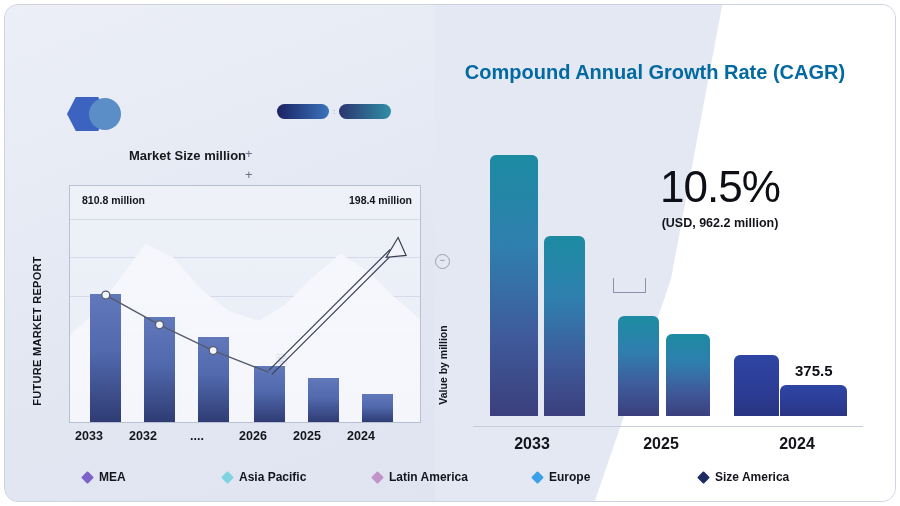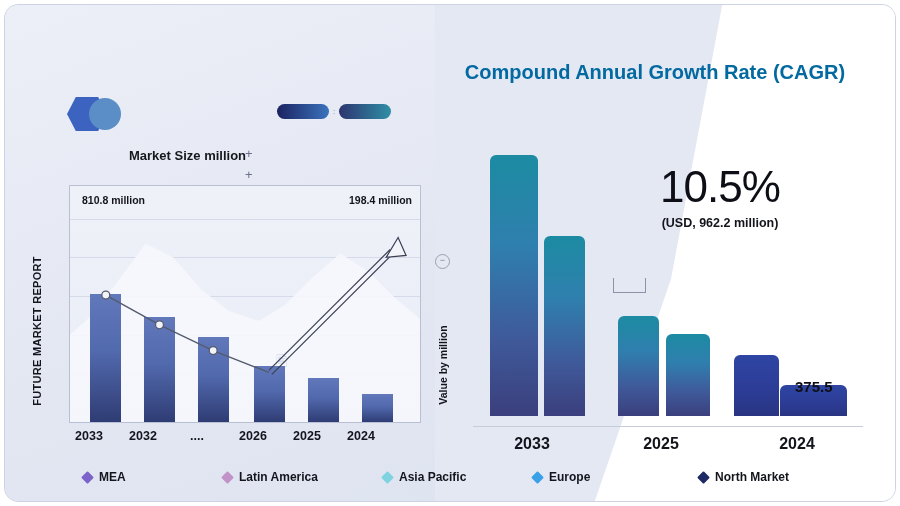--- a/index.html
+++ b/index.html
@@ -264,21 +264,21 @@
   }
   .bar-teal {
     background: linear-gradient(180deg, #1c8ba2 0%, #2f7fae 35%, #3f5a9a 70%, #3b3f7d 100%);
   }
   .bar-blue {
     background: linear-gradient(180deg, #2e45a3 0%, #2c3c95 60%, #293582 100%);
   }
   .value-label-r {
     position: absolute;
     left: 790px;
-    top: 373px;
+    top: 357px;
     font-size: 15px;
     font-weight: bold;
     color: #0e0f16;
   }
   .tick-deco {
     position: absolute;
     left: 608px;
     top: 273px;
     width: 32px;
     height: 15px;
@@ -427,32 +427,32 @@
 
     <div class="x-label-r" style="left:472px;">2033</div>
     <div class="x-label-r" style="left:601px;">2025</div>
     <div class="x-label-r" style="left:737px;">2024</div>
 
     <div class="legend">
       <div class="legend-item" style="width:140px;">
         <span class="legend-dot" style="background: rgb(123, 99, 201);"></span>
         <span>MEA</span>
       </div>
+      <div class="legend-item" style="width:150px;">
+        <span class="legend-dot" style="background: rgb(127, 211, 224);"></span>
+        <span>Asia Pacific</span>
+      </div>
       <div class="legend-item" style="width:160px;">
         <span class="legend-dot" style="background: rgb(194, 147, 201);"></span>
         <span>Latin America</span>
-      </div>
-      <div class="legend-item" style="width:150px;">
-        <span class="legend-dot" style="background: rgb(127, 211, 224);"></span>
-        <span>Asia Pacific</span>
       </div>
       <div class="legend-item" style="width:166px;">
         <span class="legend-dot" style="background: rgb(58, 160, 232);"></span>
         <span>Europe</span>
       </div>
       <div class="legend-item">
         <span class="legend-dot" style="background: rgb(30, 42, 99);"></span>
-        <span>North Market</span>
+        <span>Size America</span>
       </div>
     </div>
 
   </div>
 </div>
 
 </body></html>

